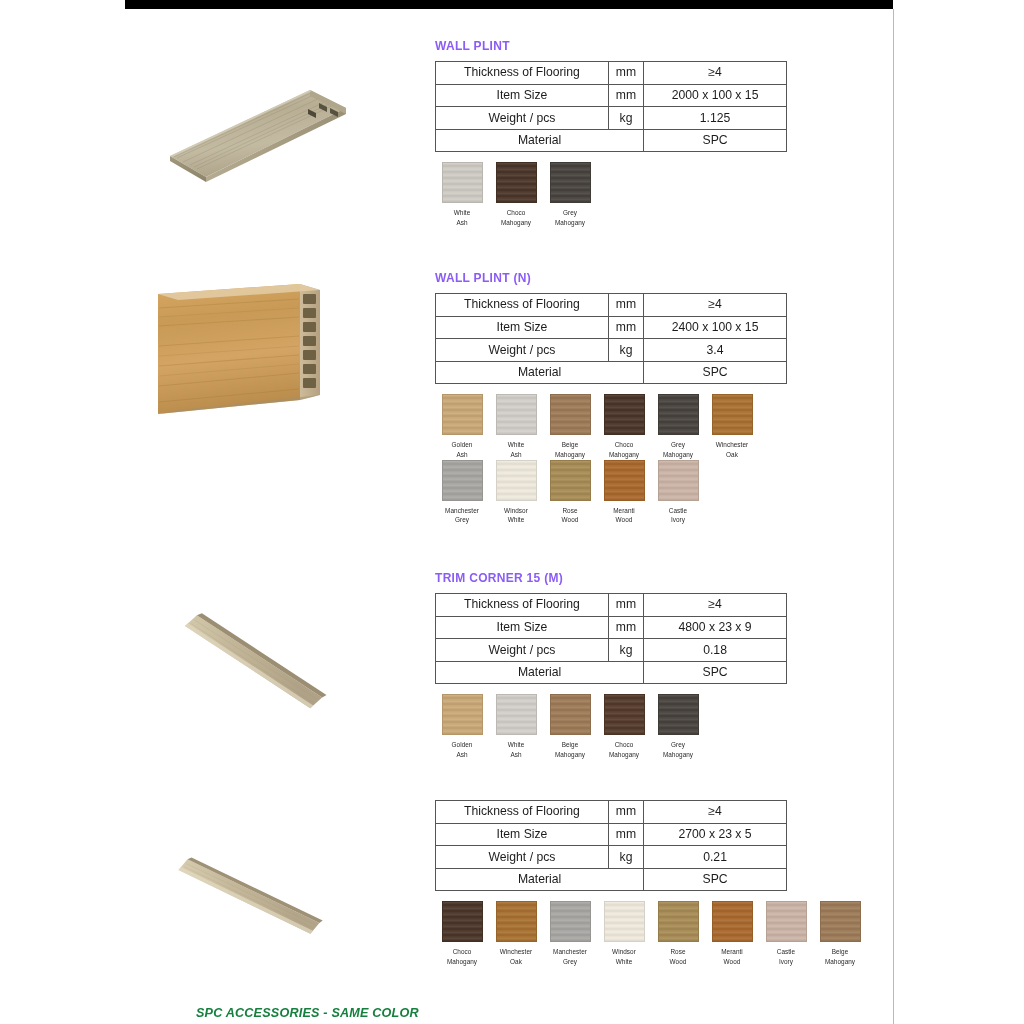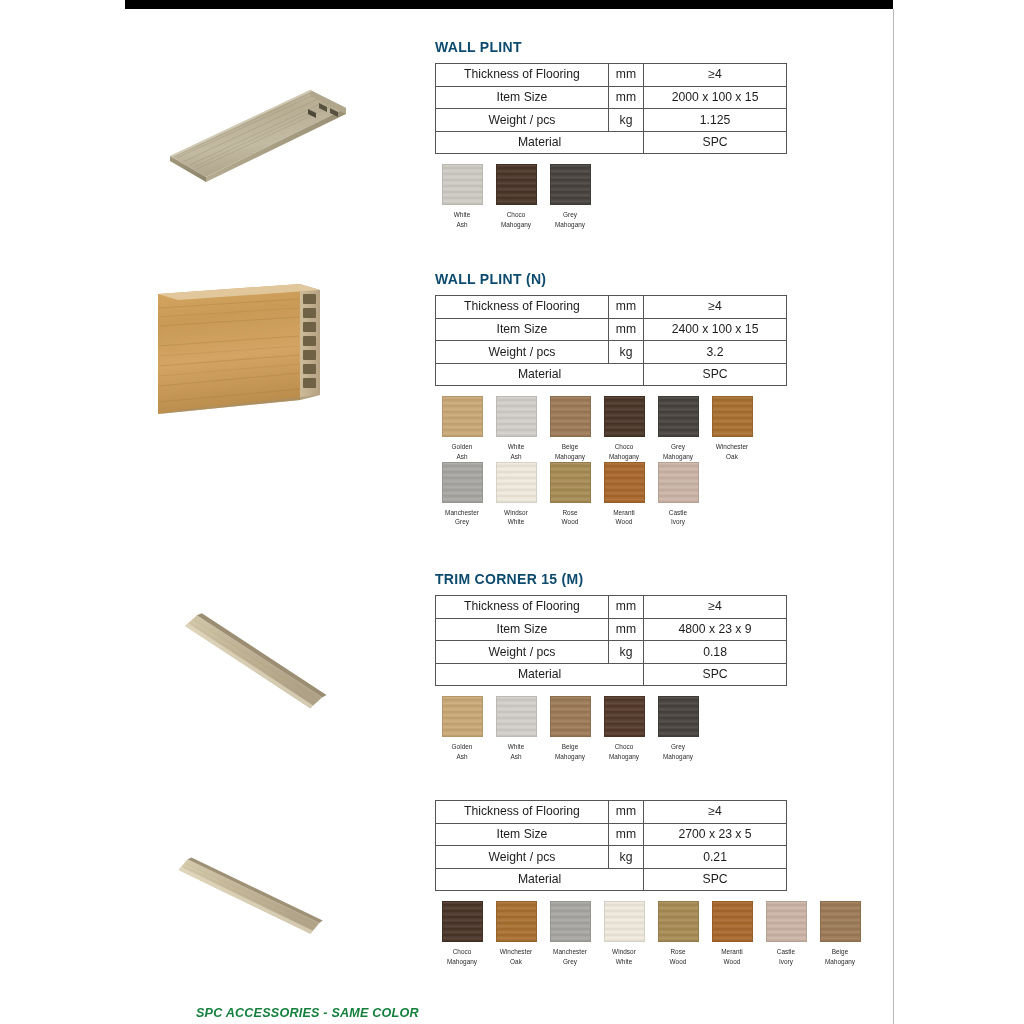--- a/index.html
+++ b/index.html
@@ -53,24 +53,24 @@
     top: 0;
   }
   .info-col {
     position: absolute;
     left: 435px;
     width: 455px;
     top: 0;
   }
 
   .sect-title {
-    font-size: 14px;
+    font-size: 12px;
     font-weight: bold;
     letter-spacing: 0.3px;
-    color: #0c4a6e;
+    color: #8b5cf6;
     margin: 0 0 9px 0;
     line-height: 1;
   }
 
   
   table.spec {
     border-collapse: collapse;
     width: 352px;
     table-layout: fixed;
   }
@@ -321,21 +321,21 @@
             <td class="c-value">≥4</td>
           </tr>
           <tr>
             <td class="c-label">Item Size</td>
             <td class="c-unit">mm</td>
             <td class="c-value">2400 x 100 x 15</td>
           </tr>
           <tr>
             <td class="c-label">Weight / pcs</td>
             <td class="c-unit">kg</td>
-            <td class="c-value">3.2</td>
+            <td class="c-value">3.4</td>
           </tr>
           <tr>
             <td class="c-label-wide" colspan="2">Material</td>
             <td class="c-value">SPC</td>
           </tr>
         </tbody>
       </table>
       <div class="swatch-grid" style="width:330px;">
           <div class="swatch">
             <div class="swatch-chip" style="background: rgb(201, 168, 118);"></div>

